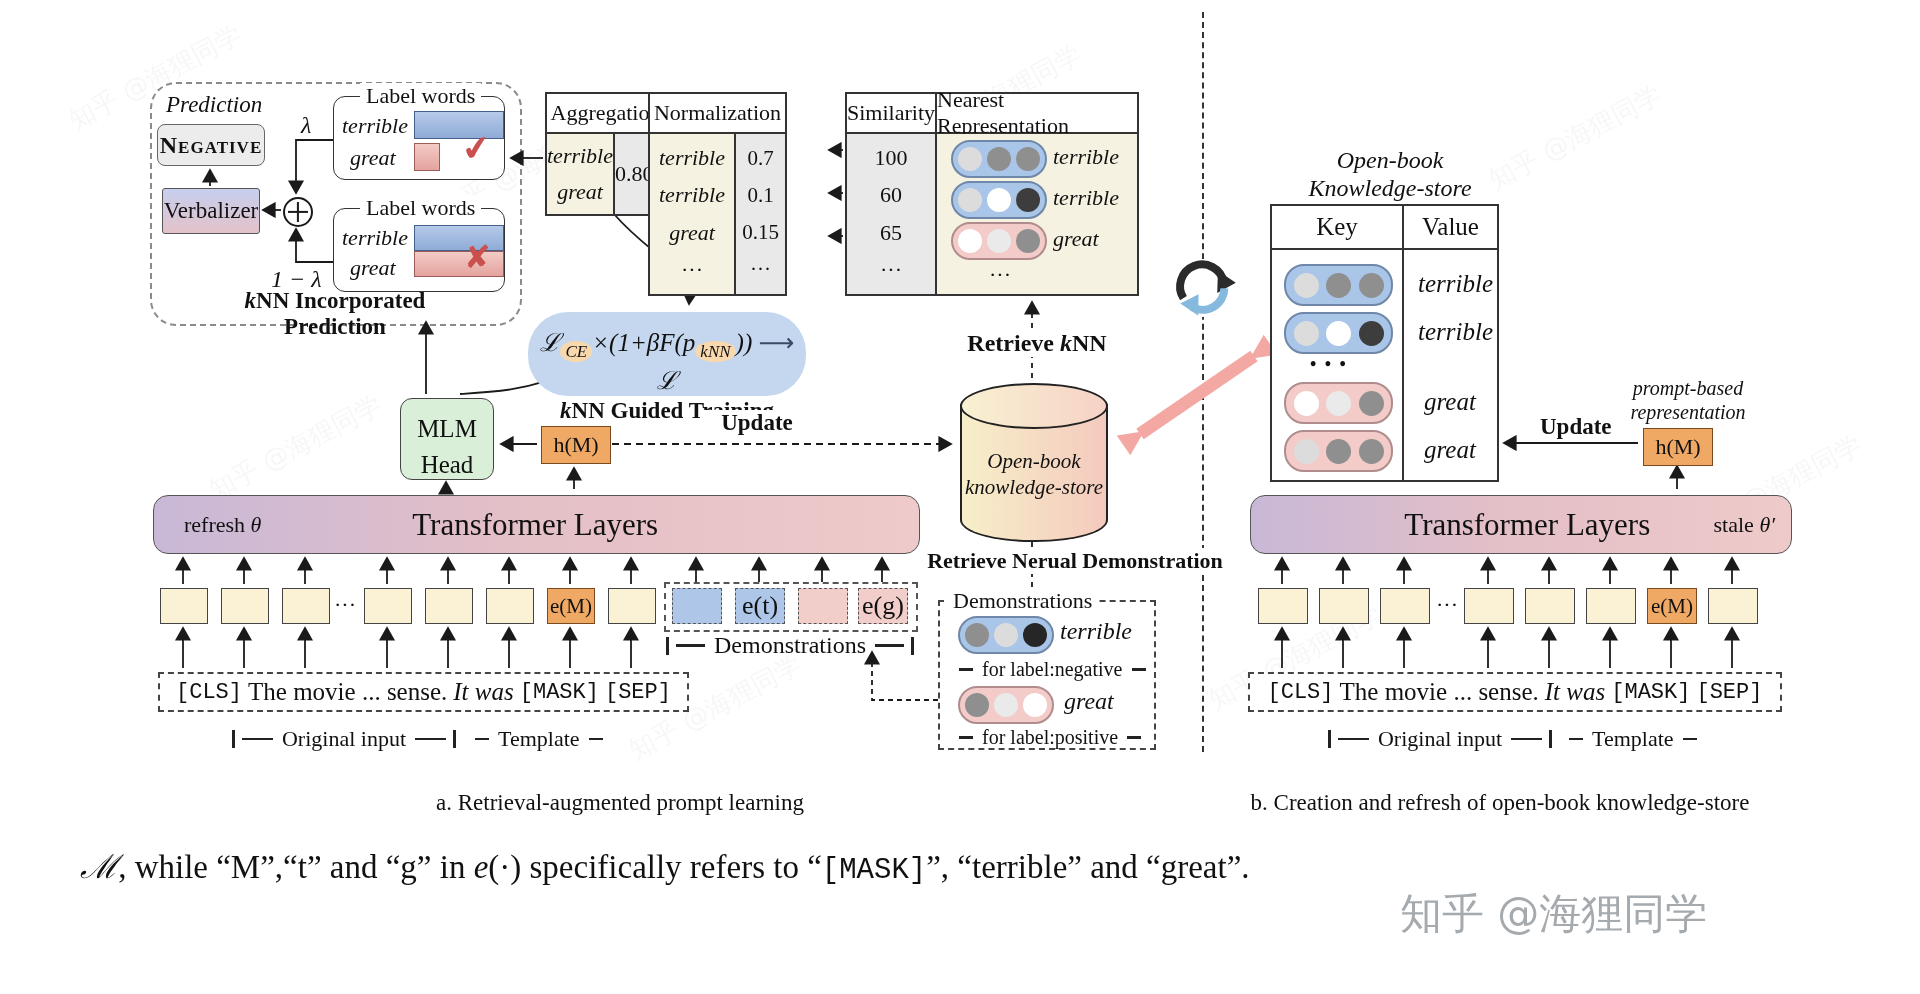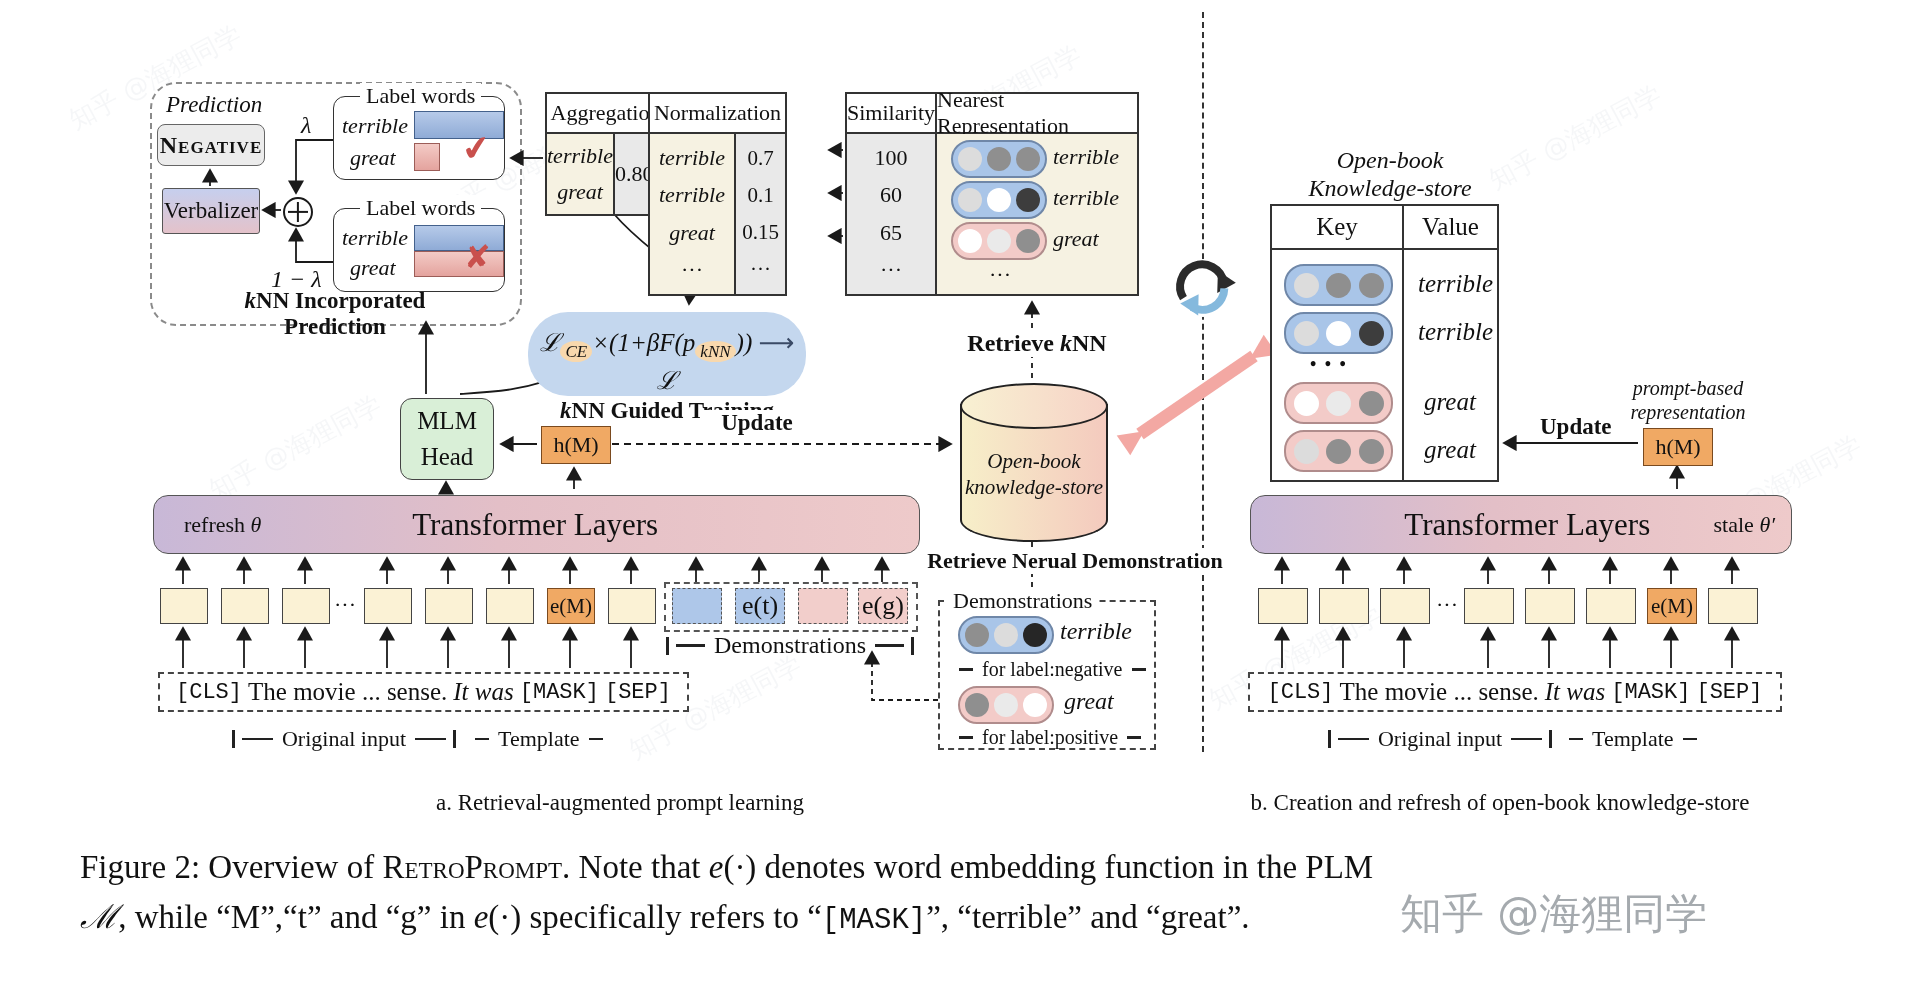--- a/index.html
+++ b/index.html
@@ -284,21 +284,21 @@
 
   <div class="abs ctr" style="left:528px;top:312px;width:278px;height:84px;background:#c4d7ee;border-radius:40px;z-index:5">
     <div style="margin-top:12px;font-size:25px">
       <span class="it">ℒ</span><sub class="hl it">CE</sub><span class="it">×(1+βF(p</span><sub class="hl it">kNN</sub><span class="it">))</span>
       <span style="color:#3a4a66">⟶</span>
       <span class="it">ℒ</span>
     </div>
     <div class="b" style="font-size:23px;margin-top:2px"><span class="it">k</span><span>NN Guided Training</span></div>
   </div>
 
-  <div class="abs ctr" style="left:400px;top:398px;width:94px;height:82px;background:#d9efd7;border:1.8px solid #444;border-radius:12px;font-size:25px;line-height:36px;padding-top:4px;box-sizing:border-box;z-index:5">
+  <div class="abs ctr" style="left:400px;top:398px;width:94px;height:82px;background:#d9efd7;border:1.8px solid #444;border-radius:12px;font-size:25px;line-height:36px;padding-top:12px;box-sizing:border-box;z-index:5">
     <div>MLM</div>
     <div>Head</div>
   </div>
   <div class="abs ctr" style="left:541px;top:426px;width:68px;height:36px;line-height:36px;background:#f0a964;border:1.8px solid #7a4a1f;font-size:22px;z-index:5">h(M)</div>
   <div class="abs b ctr wbg z6" style="left:700px;top:410px;width:104px;font-size:23px">Update</div>
 
   <div class="cylbody" style="left:960px;top:404px;width:144px;height:136px">
     <div class="ctr it" style="margin-top:44px;font-size:21px;line-height:26px">
       <div>Open-book</div>
       <div>knowledge-store</div>
@@ -475,19 +475,18 @@
       <span class="ln"></span>
     <span class="txt">Template</span>
     <span class="ln"></span>
       <span class="cap"></span>
   </div>
 
   <div class="abs ctr" style="left:1210px;top:790px;width:580px;font-size:23px">b. Creation and refresh of open-book knowledge-store</div>
   <div class="abs ctr" style="left:350px;top:790px;width:540px;font-size:23px">a. Retrieval-augmented prompt learning</div>
 
   <div class="abs" style="left:80px;top:842px;width:1800px;font-size:33px;line-height:50px">
-    <div><span>Figure 2: Overview of </span><span style="font-variant:small-caps">RetroPrompt</span><span>. Note that </span><span class="it">e</span><span>(·)</span><span> denotes word embedding function in the PLM</span></div>
     <div><span class="it">ℳ</span><span>, while “M”,“t” and “g” in </span><span class="it">e</span><span>(·)</span><span> specifically refers to “</span><span class="mono" style="font-size:29px">[MASK]</span><span>”, “terrible” and “great”.</span></div>
   </div>
 
   <div class="abs" style="left:1400px;top:886px;font-size:42px;color:#8f959b;opacity:.8;font-family:'DejaVu Sans',sans-serif;z-index:10">知乎 @海狸同学</div>
 
 </div>
 
 </body></html>

